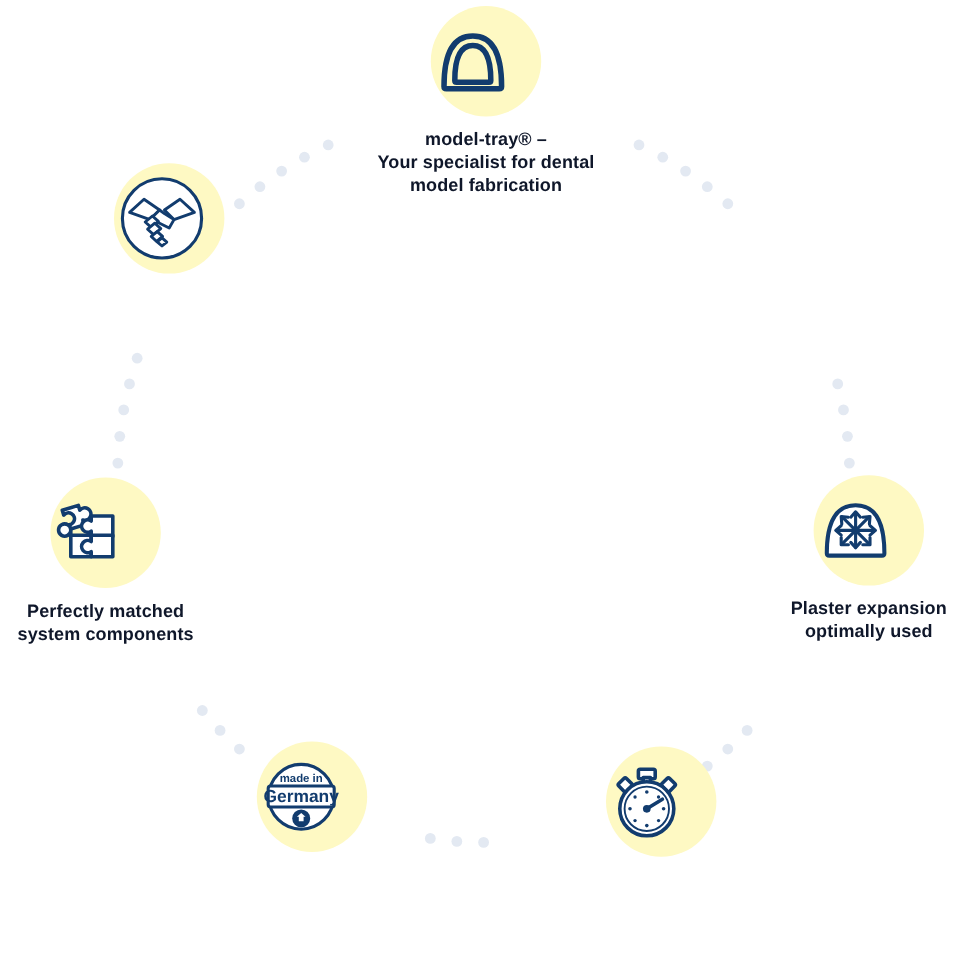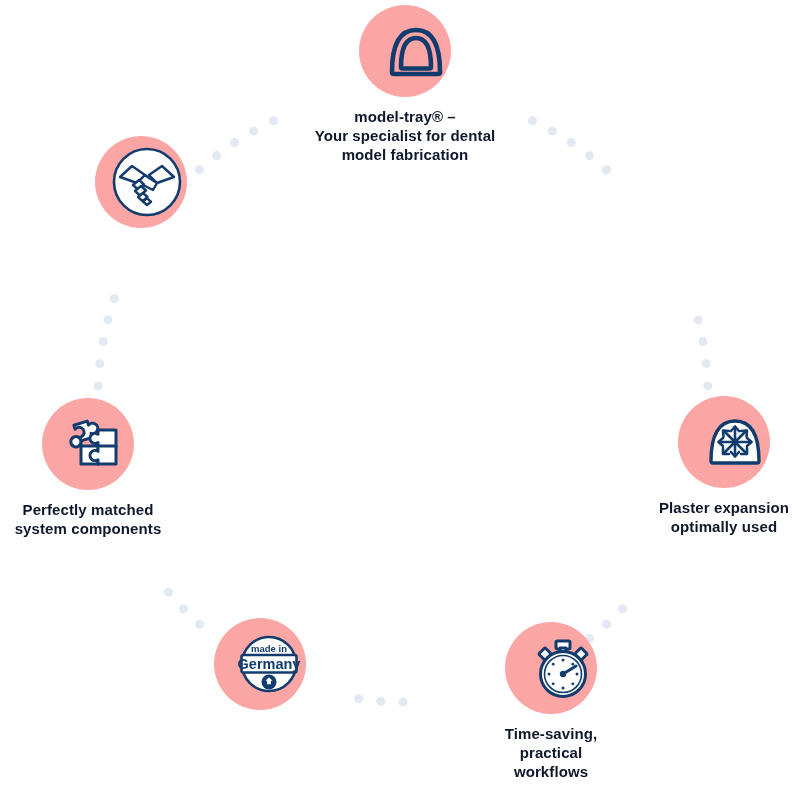--- a/index.html
+++ b/index.html
@@ -31,24 +31,24 @@
     position: absolute;
     width: 260px;
     margin-left: -130px;
     text-align: center;
   }
   .icon-badge {
     width: 92px;
     height: 92px;
     margin: 0 auto;
     border-radius: 50%;
-    background: #fca5a5;
+    background: #fef9c3;
     display: flex;
     align-items: center;
-    justify-content: flex-end;
+    justify-content: flex-start;
   }
   .icon-badge svg { display: block; }
   .node-label {
     margin-top: 10px;
     font-size: 15px;
     font-weight: bold;
     line-height: 19px;
     color: #0f172a;
     white-space: pre-line;
     letter-spacing: 0.1px;
@@ -164,23 +164,20 @@
             <circle cx="48" cy="40" r="1.5"></circle>
           <circle cx="24.2" cy="30.2" r="1.4"></circle>
             <circle cx="43.8" cy="30.2" r="1.4"></circle>
           <circle cx="24.2" cy="49.8" r="1.4"></circle>
             <circle cx="43.8" cy="49.8" r="1.4"></circle>
         </g>
         <line x1="34" y1="40" x2="47" y2="32" stroke="#123c6e" stroke-width="3" stroke-linecap="round"></line>
         <circle cx="34" cy="40" r="3.2" fill="#123c6e"></circle>
       </svg>
     </div>
-    <div class="node-label">Time-saving,
-practical
-workflows</div>
   </div>
 
   <div class="node n-bot-l">
     <div class="icon-badge">
       <svg width="74" height="74" viewBox="0 0 74 74">
         <circle cx="37" cy="37" r="27" fill="#ffffff" stroke="#123c6e" stroke-width="2.6"></circle>
         <text x="37" y="24.5" text-anchor="middle" font-family="Liberation Sans, sans-serif" font-size="9.5" font-weight="bold" fill="#123c6e">made in</text>
         <rect x="9.5" y="28" width="55" height="17.5" rx="2" fill="#ffffff" stroke="#123c6e" stroke-width="2.6"></rect>
         <text x="37" y="41.5" text-anchor="middle" font-family="Liberation Sans, sans-serif" font-size="14.5" font-weight="bold" fill="#123c6e">Germany</text>
         <circle cx="37" cy="55" r="7.5" fill="#123c6e"></circle>

